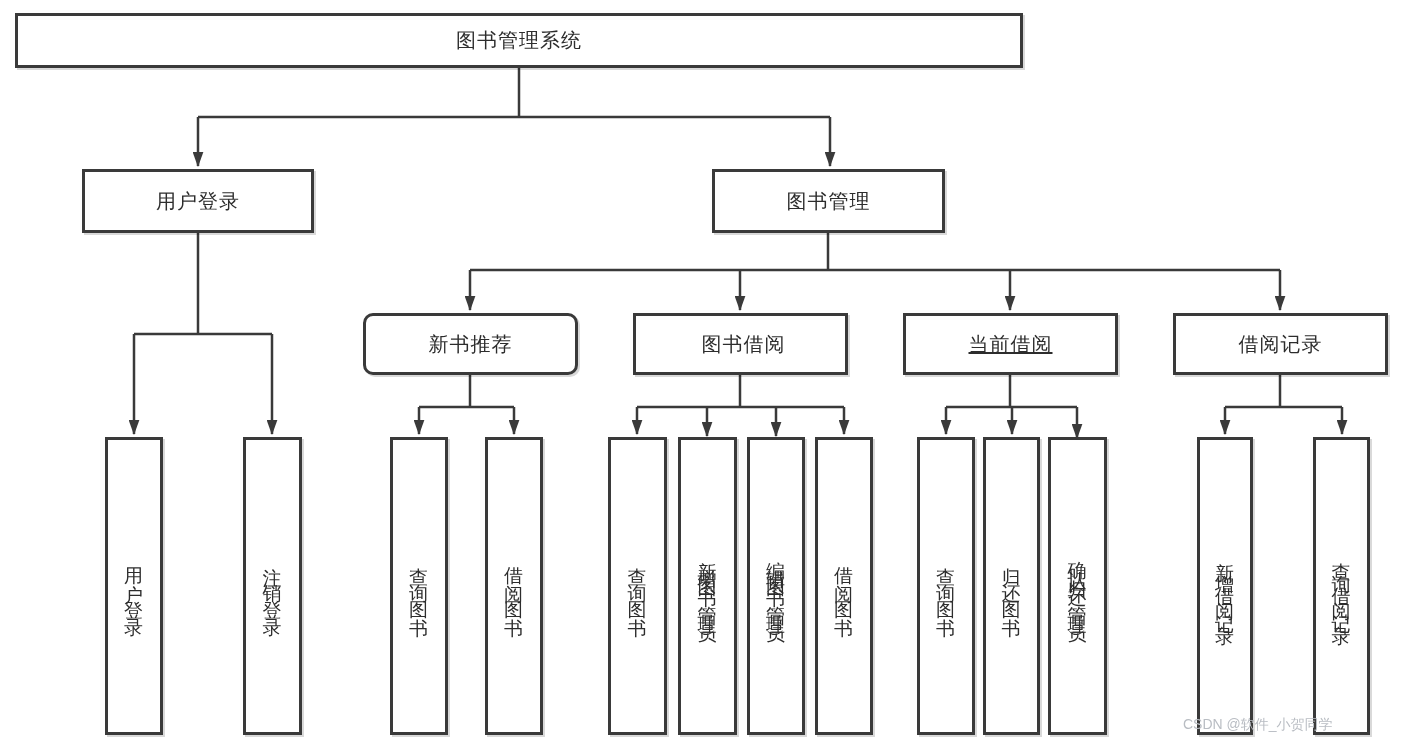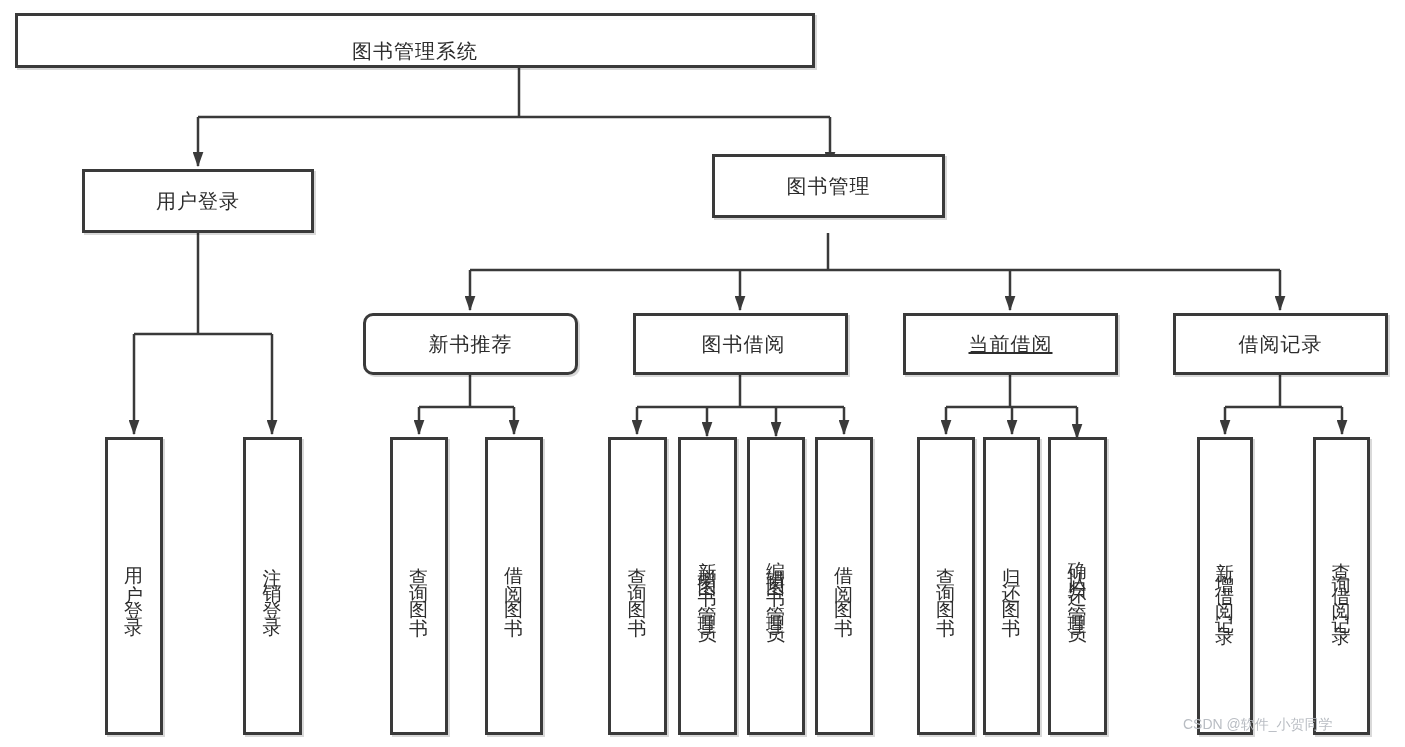--- a/index.html
+++ b/index.html
@@ -74,28 +74,28 @@
       <path d="M1012 407 V434" marker-end="url(#ah)"></path>
       <path d="M1077 407 V438" marker-end="url(#ah)"></path>
 
       <path d="M1280 375 V407"></path>
       <path d="M1225 407 H1342"></path>
       <path d="M1225 407 V434" marker-end="url(#ah)"></path>
       <path d="M1342 407 V434" marker-end="url(#ah)"></path>
     </g>
   </svg>
 
-  <div class="box" style="left:15px;top:13px;width:800px;height:55px;align-items:flex-end;">
+  <div class="box" style="left:15px;top:13px;width:1008px;height:55px;">
     <span class="hlabel">图书管理系统</span>
   </div>
 
   <div class="box" style="left:82px;top:169px;width:232px;height:64px;">
     <span class="hlabel">用户登录</span>
   </div>
-  <div class="box" style="left:712px;top:154px;width:233px;height:64px;">
+  <div class="box" style="left:712px;top:169px;width:233px;height:64px;">
     <span class="hlabel">图书管理</span>
   </div>
 
   <div class="box" style="left:363px;top:313px;width:215px;height:62px;border-radius:10px;">
     <span class="hlabel">新书推荐</span>
   </div>
   <div class="box" style="left:633px;top:313px;width:215px;height:62px;padding-left:6px;">
     <span class="hlabel">图书借阅</span>
   </div>
   <div class="box" style="left:903px;top:313px;width:215px;height:62px;text-decoration:underline;">

